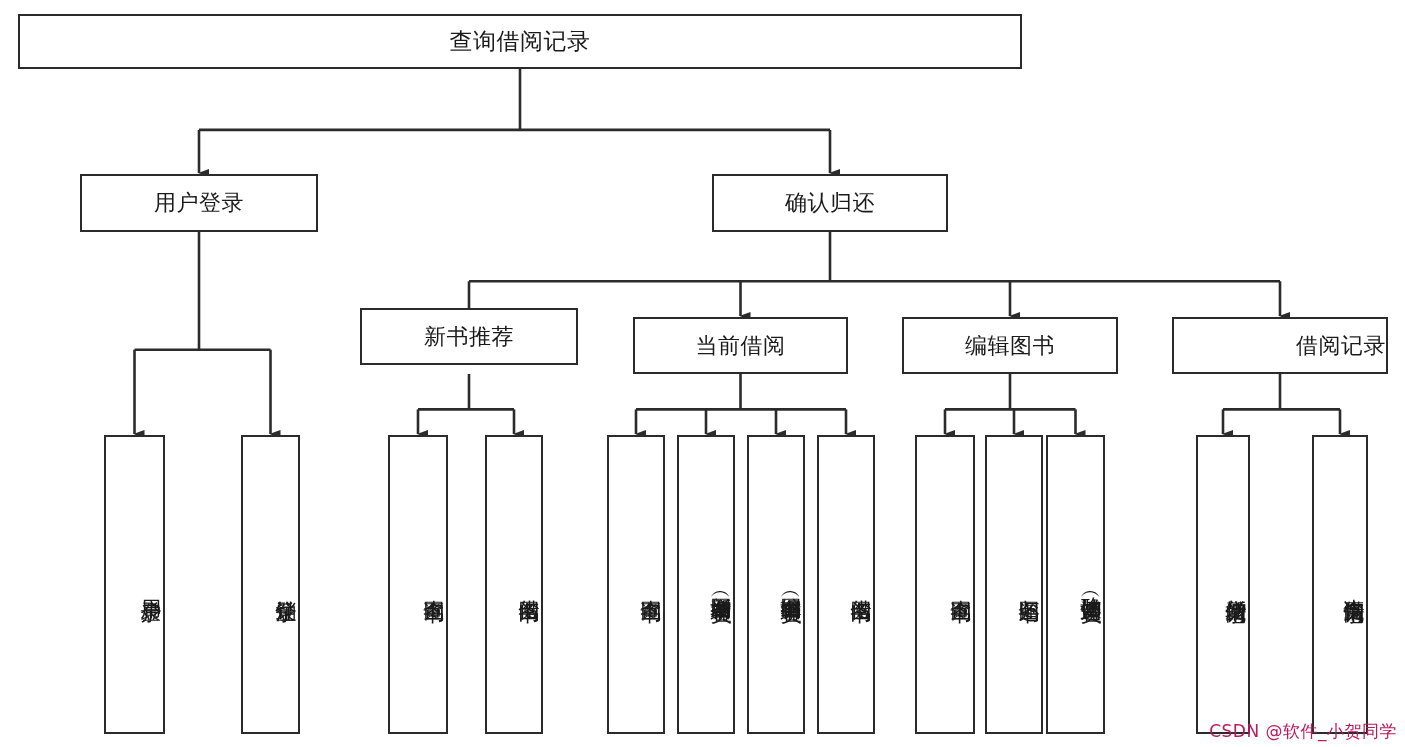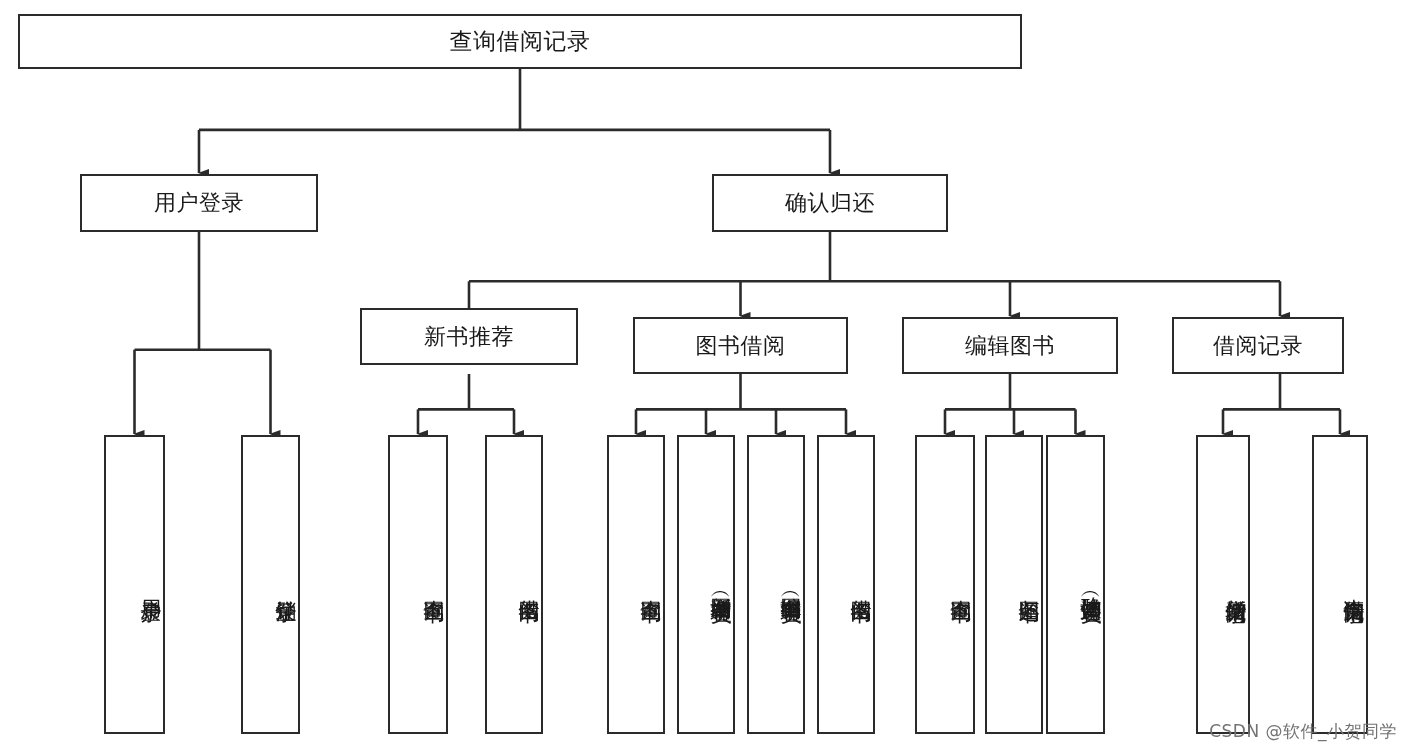--- a/index.html
+++ b/index.html
@@ -55,21 +55,21 @@
     display: block;
   }
   .node.root {
     font-size: 23px;
   }
   #watermark {
     position: absolute;
     right: 8px;
     bottom: 4px;
     font-size: 17px;
-    color: #737373;
+    color: #be185d;
     letter-spacing: 0.5px;
     white-space: nowrap;
   }
 </style>
 </head>
 <body>
 
 <div id="canvas">
 
   <svg id="edges" viewBox="0 0 1405 747" width="1405" height="747">
@@ -123,26 +123,26 @@
     <span>用户登录</span>
   </div>
   <div class="node horiz" style="left: 712px; top: 174px; width: 236px; height: 58px;">
     <span>确认归还</span>
   </div>
 
   <div class="node horiz" style="left: 360px; top: 308px; width: 218px; height: 57px;">
     <span>新书推荐</span>
   </div>
   <div class="node horiz" style="left: 633px; top: 317px; width: 215px; height: 57px;">
-    <span>图书借阅</span>
+    <span>当前借阅</span>
   </div>
   <div class="node horiz" style="left: 902px; top: 317px; width: 216px; height: 57px;">
     <span>编辑图书</span>
   </div>
-  <div class="node horiz" style="left: 1172px; top: 317px; width: 172px; height: 57px;">
+  <div class="node horiz" style="left: 1172px; top: 317px; width: 216px; height: 57px; justify-content: flex-end;">
     <span>借阅记录</span>
   </div>
 
   <div class="node vert" style="left: 104px; top: 435px; width: 61px; height: 299px;">
     <span class="vlabel">用户登录</span>
   </div>
   <div class="node vert" style="left: 241px; top: 435px; width: 59px; height: 299px;">
     <span class="vlabel">注销登录</span>
   </div>
   <div class="node vert" style="left: 388px; top: 435px; width: 60px; height: 299px;">

